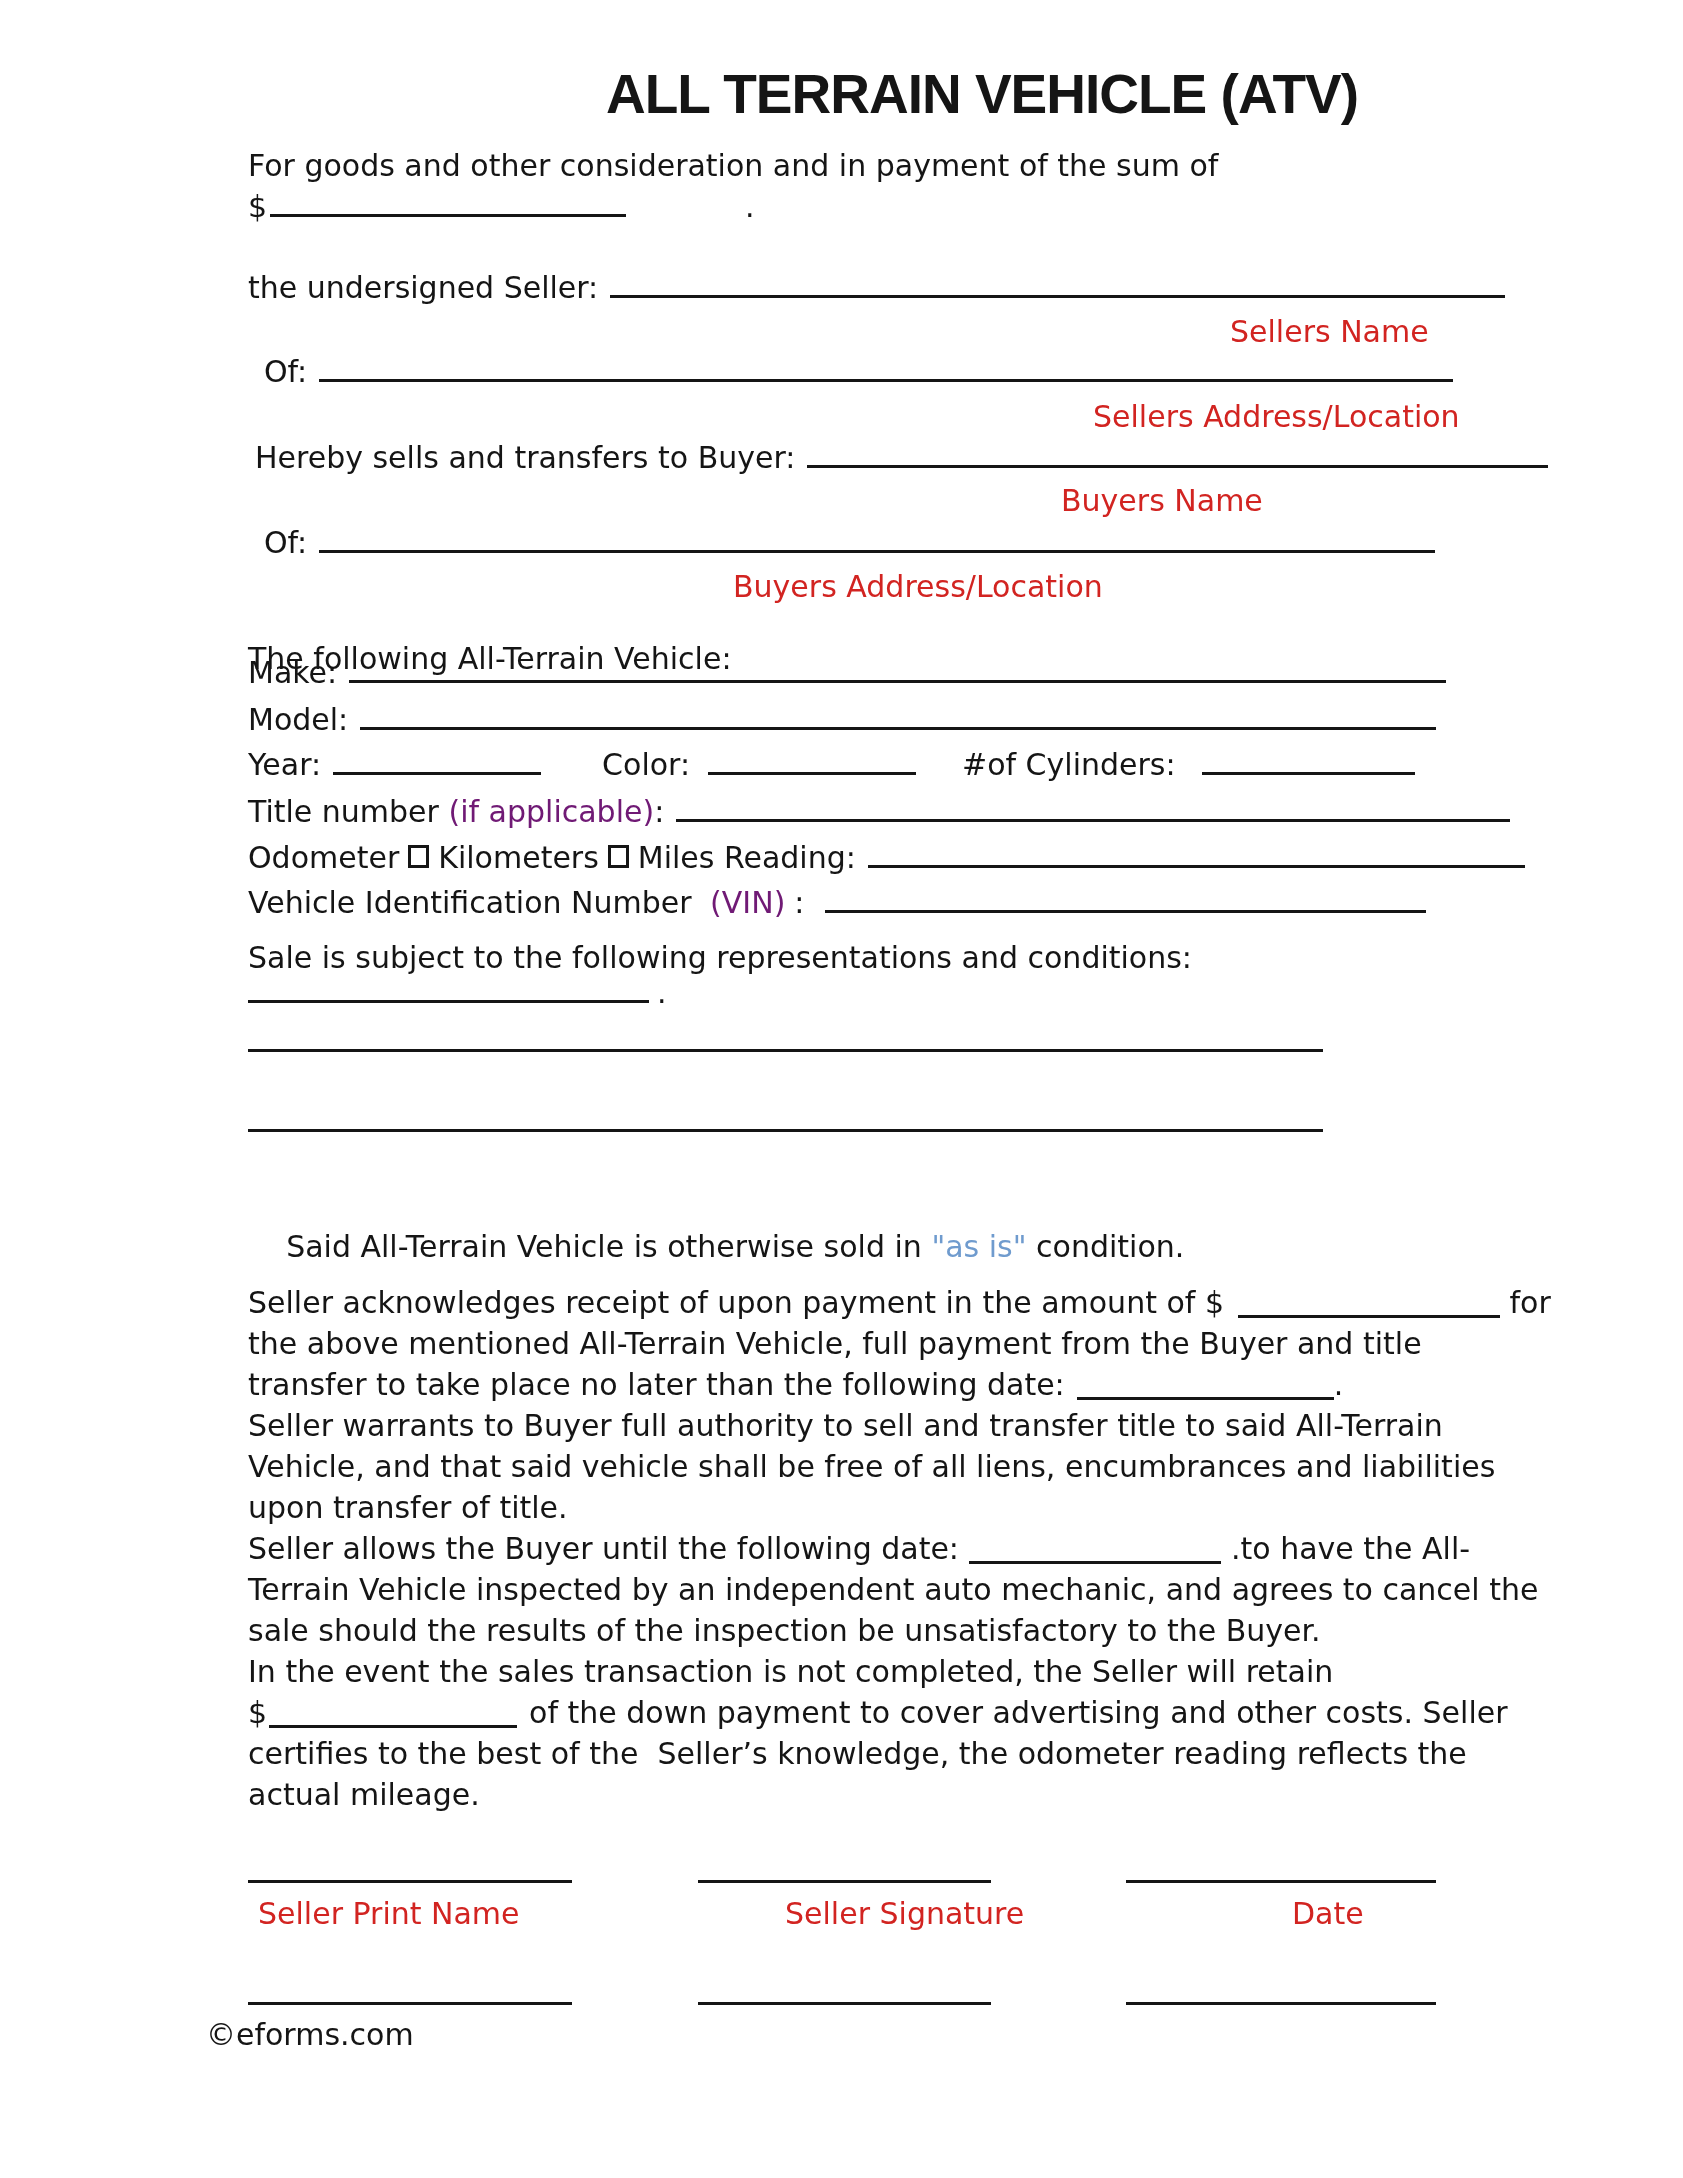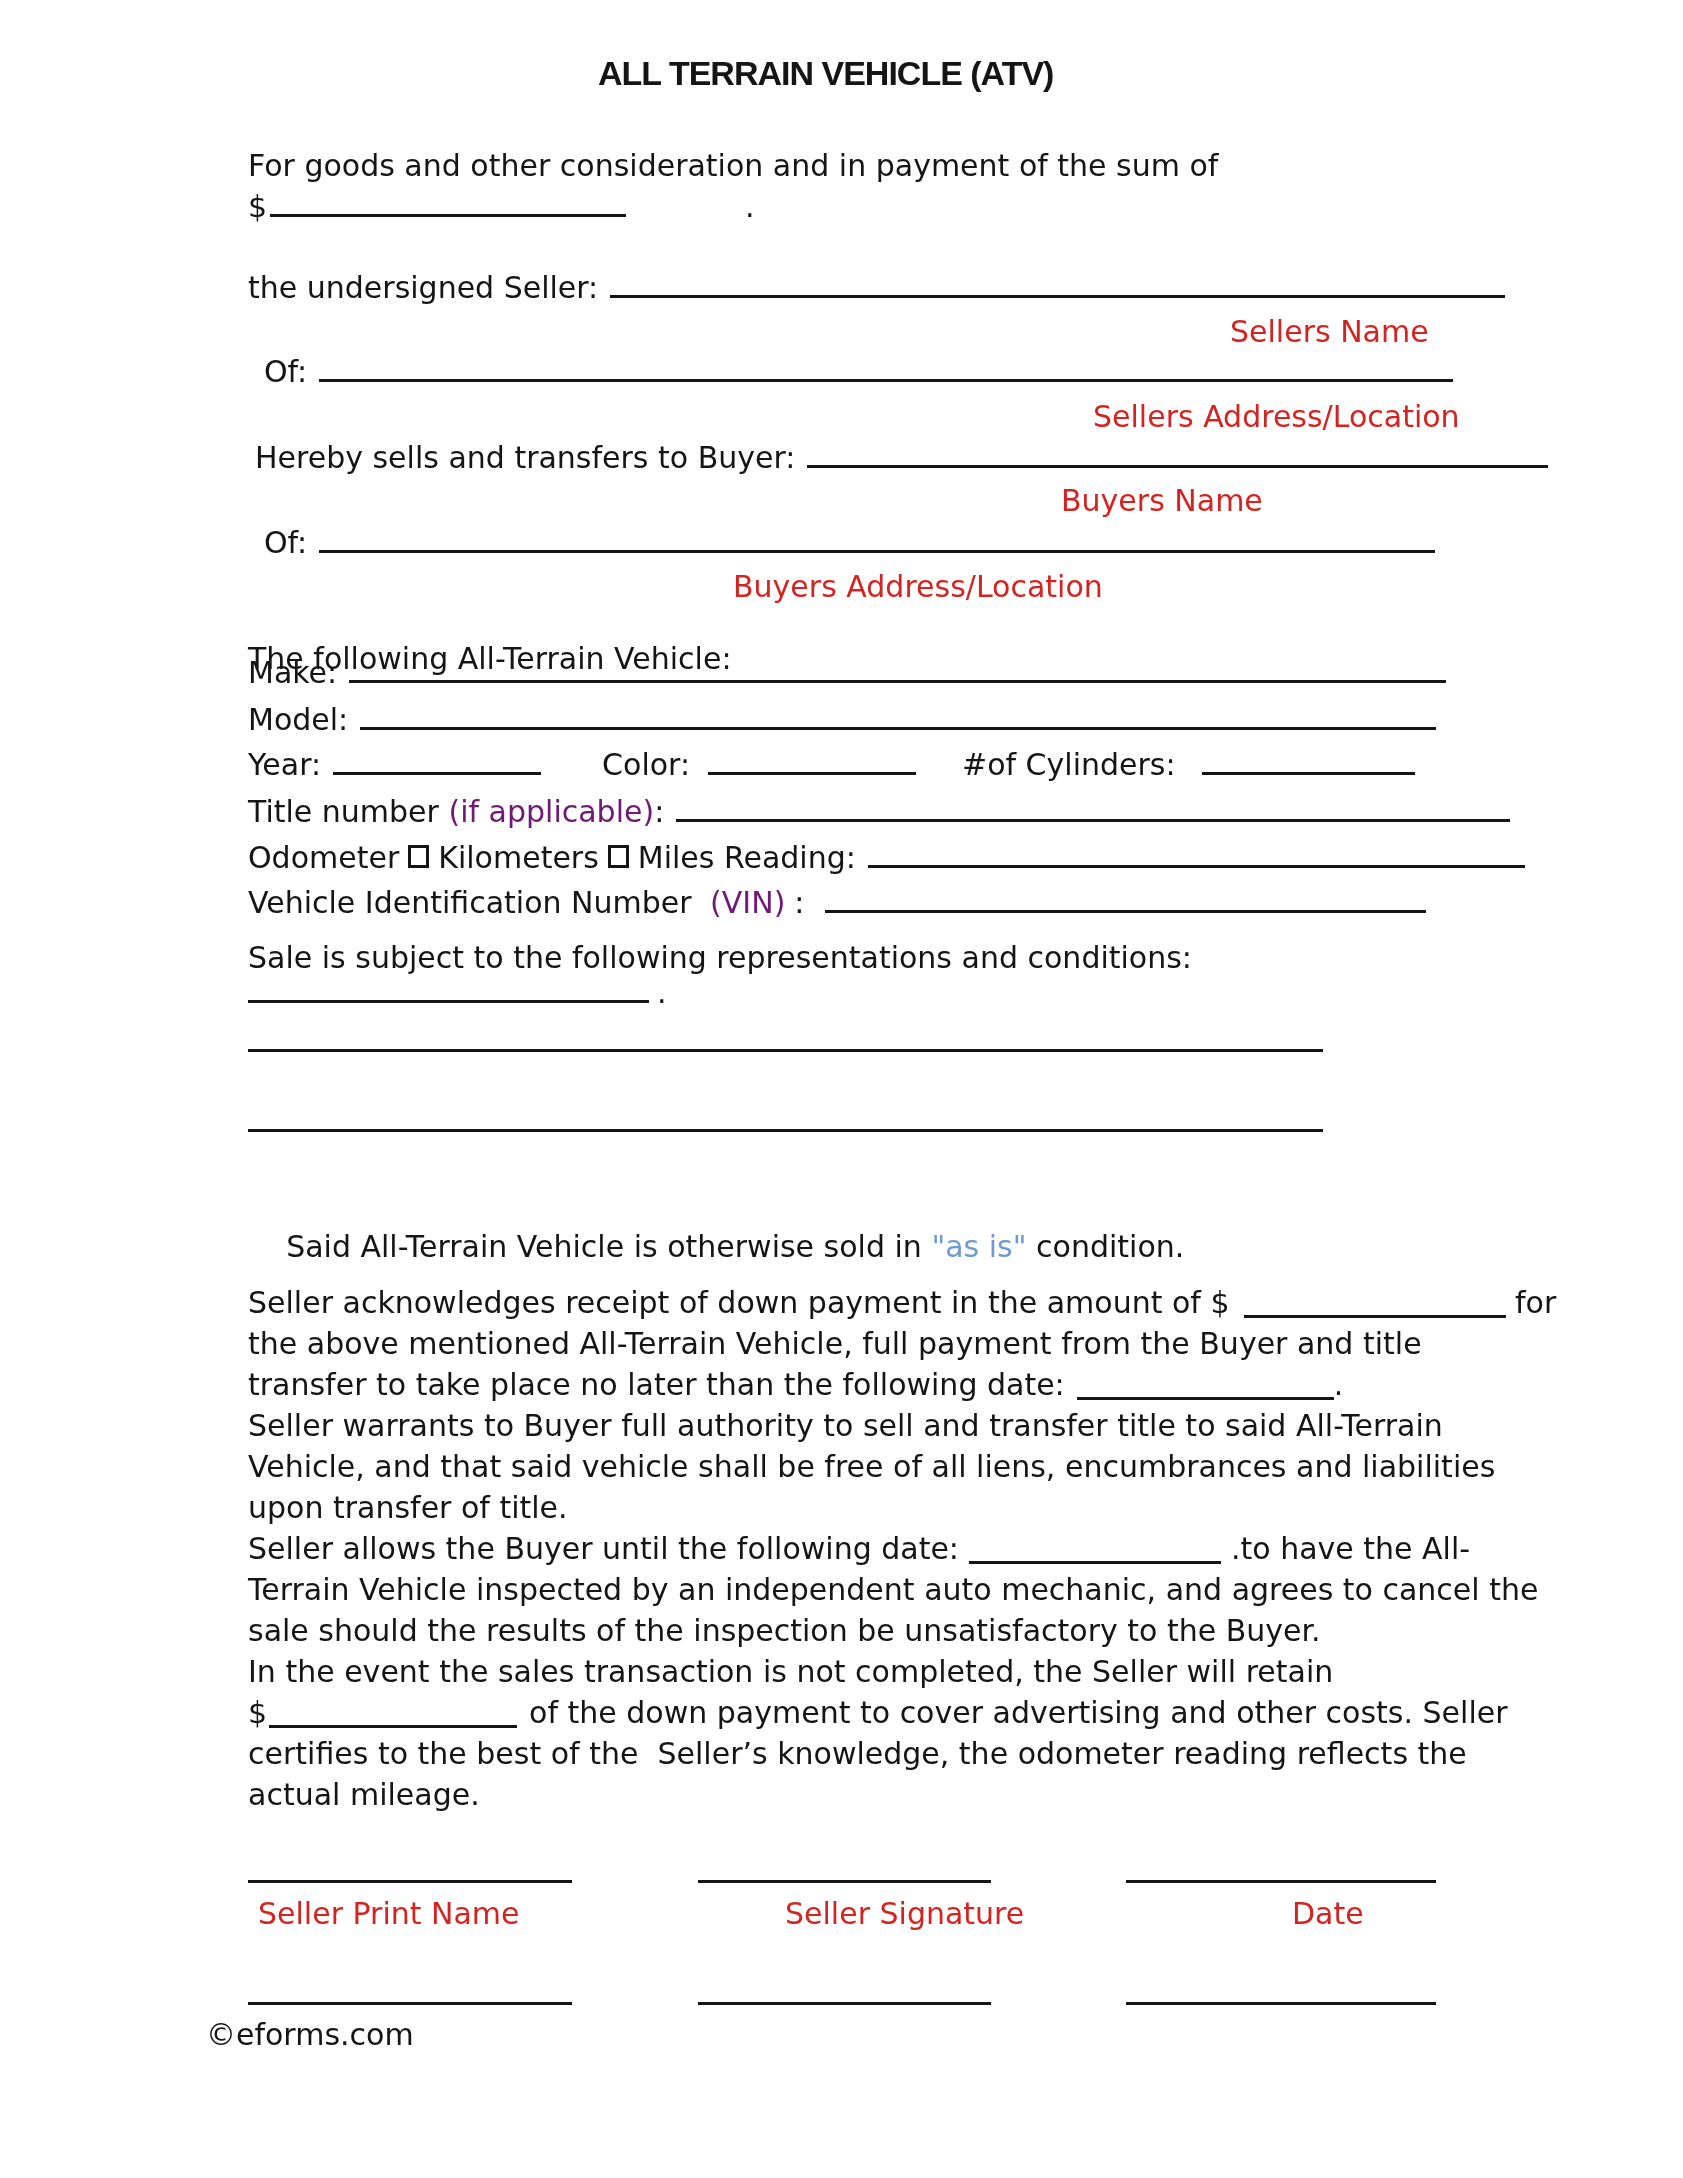--- a/index.html
+++ b/index.html
@@ -10,23 +10,23 @@
     background: #ffffff;
     font-family: "DejaVu Sans", sans-serif;
     font-size: 30px;
     color: #151515;
     overflow: hidden;
   }
   .title {
     position: absolute;
     left: 594px;
     top: 50px;
-    margin: 4px;
+    margin: 12px;
     font-family: "Liberation Sans", sans-serif;
-    font-size: 34px;
+    font-size: 55px;
     font-weight: bold;
     letter-spacing: -1px;
     white-space: pre;
   }
   .row {
     position: absolute;
     display: flex;
     align-items: baseline;
     line-height: 41px;
     white-space: pre;
@@ -176,21 +176,21 @@
     <span style="margin-left:8px;">.</span>
   </div>
   <div class="hr" style="left:248px; top:1049px; width:1075px;"></div>
   <div class="hr" style="left:248px; top:1129px; width:1075px;"></div>
 
   <div class="textline" style="left:248px; top:1185px;">
     <span>Said All-Terrain Vehicle is otherwise sold in </span><span class="asis">"as is"</span><span> condition.</span>
   </div>
 
   <div class="terms">
-    <div class="tline"><span>Seller acknowledges receipt of down payment in the amount of $</span><span class="iblank" style="width:262px; margin-left:14px;"></span><span> for</span></div>
+    <div class="tline"><span>Seller acknowledges receipt of upon payment in the amount of $</span><span class="iblank" style="width:262px; margin-left:14px;"></span><span> for</span></div>
     <div class="tline"><span>the above mentioned All-Terrain Vehicle, full payment from the Buyer and title</span></div>
     <div class="tline"><span>transfer to take place no later than the following date:</span><span class="iblank" style="width:257px; margin-left:12px;"></span><span>.</span></div>
     <div class="tline"><span>Seller warrants to Buyer full authority to sell and transfer title to said All-Terrain</span></div>
     <div class="tline"><span>Vehicle, and that said vehicle shall be free of all liens, encumbrances and liabilities</span></div>
     <div class="tline"><span>upon transfer of title.</span></div>
     <div class="tline"><span>Seller allows the Buyer until the following date:</span><span class="iblank" style="width:252px; margin-left:10px;"></span><span style="margin-left:10px;">.</span><span>to have the All-</span></div>
     <div class="tline"><span>Terrain Vehicle inspected by an independent auto mechanic, and agrees to cancel the</span></div>
     <div class="tline"><span>sale should the results of the inspection be unsatisfactory to the Buyer.</span></div>
     <div class="tline"><span>In the event the sales transaction is not completed, the Seller will retain</span></div>
     <div class="tline"><span>$</span><span class="iblank" style="width:248px; margin-left:2px;"></span><span style="margin-left:12px;">of the down payment to cover advertising and other costs. Seller</span></div>

